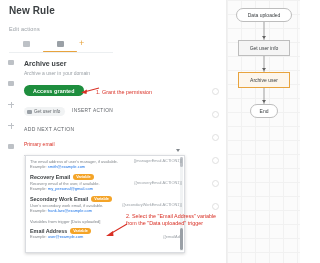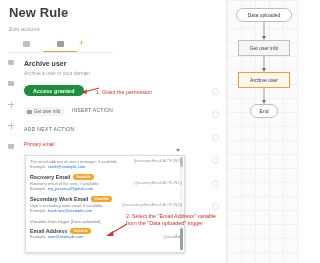--- a/index.html
+++ b/index.html
@@ -8,21 +8,21 @@
     background:#ffffff;
     font-family:"Liberation Sans", sans-serif;
     color:#3c4043;
     position:relative;
   }
   .app{position:absolute;inset:0;display:flex;}
 
   
   .editor{position:relative;width:226px;height:263px;background:#fff;overflow:hidden;}
 
-  .title{position:absolute;left:9px;top:5px;font-size:13px;font-weight:700;color:#3c4043;letter-spacing:.1px;}
+  .title{position:absolute;left:9px;top:5px;font-size:10px;font-weight:700;color:#3c4043;letter-spacing:.1px;}
 
   .edit-actions{position:absolute;left:9px;top:26px;font-size:5.5px;color:#9aa0a6;letter-spacing:.2px;}
 
   .tabs{position:absolute;left:9px;top:36px;width:104px;height:16px;border-bottom:1px solid #eceff1;}
   .tab{position:absolute;top:1px;width:22px;height:13px;display:flex;align-items:center;justify-content:center;cursor:pointer;}
   .tab .g{width:7px;height:6px;background:#bdc1c6;border-radius:1px;}
   .tab.t1{left:6px;}
   .tab.t2{left:40px;}
   .tab.t2 .g{background:#9aa0a6;}
   .tab.active:after{content:"";position:absolute;left:-6px;right:-6px;bottom:-2px;height:1.5px;background:#e8a33d;border-radius:1px;}

